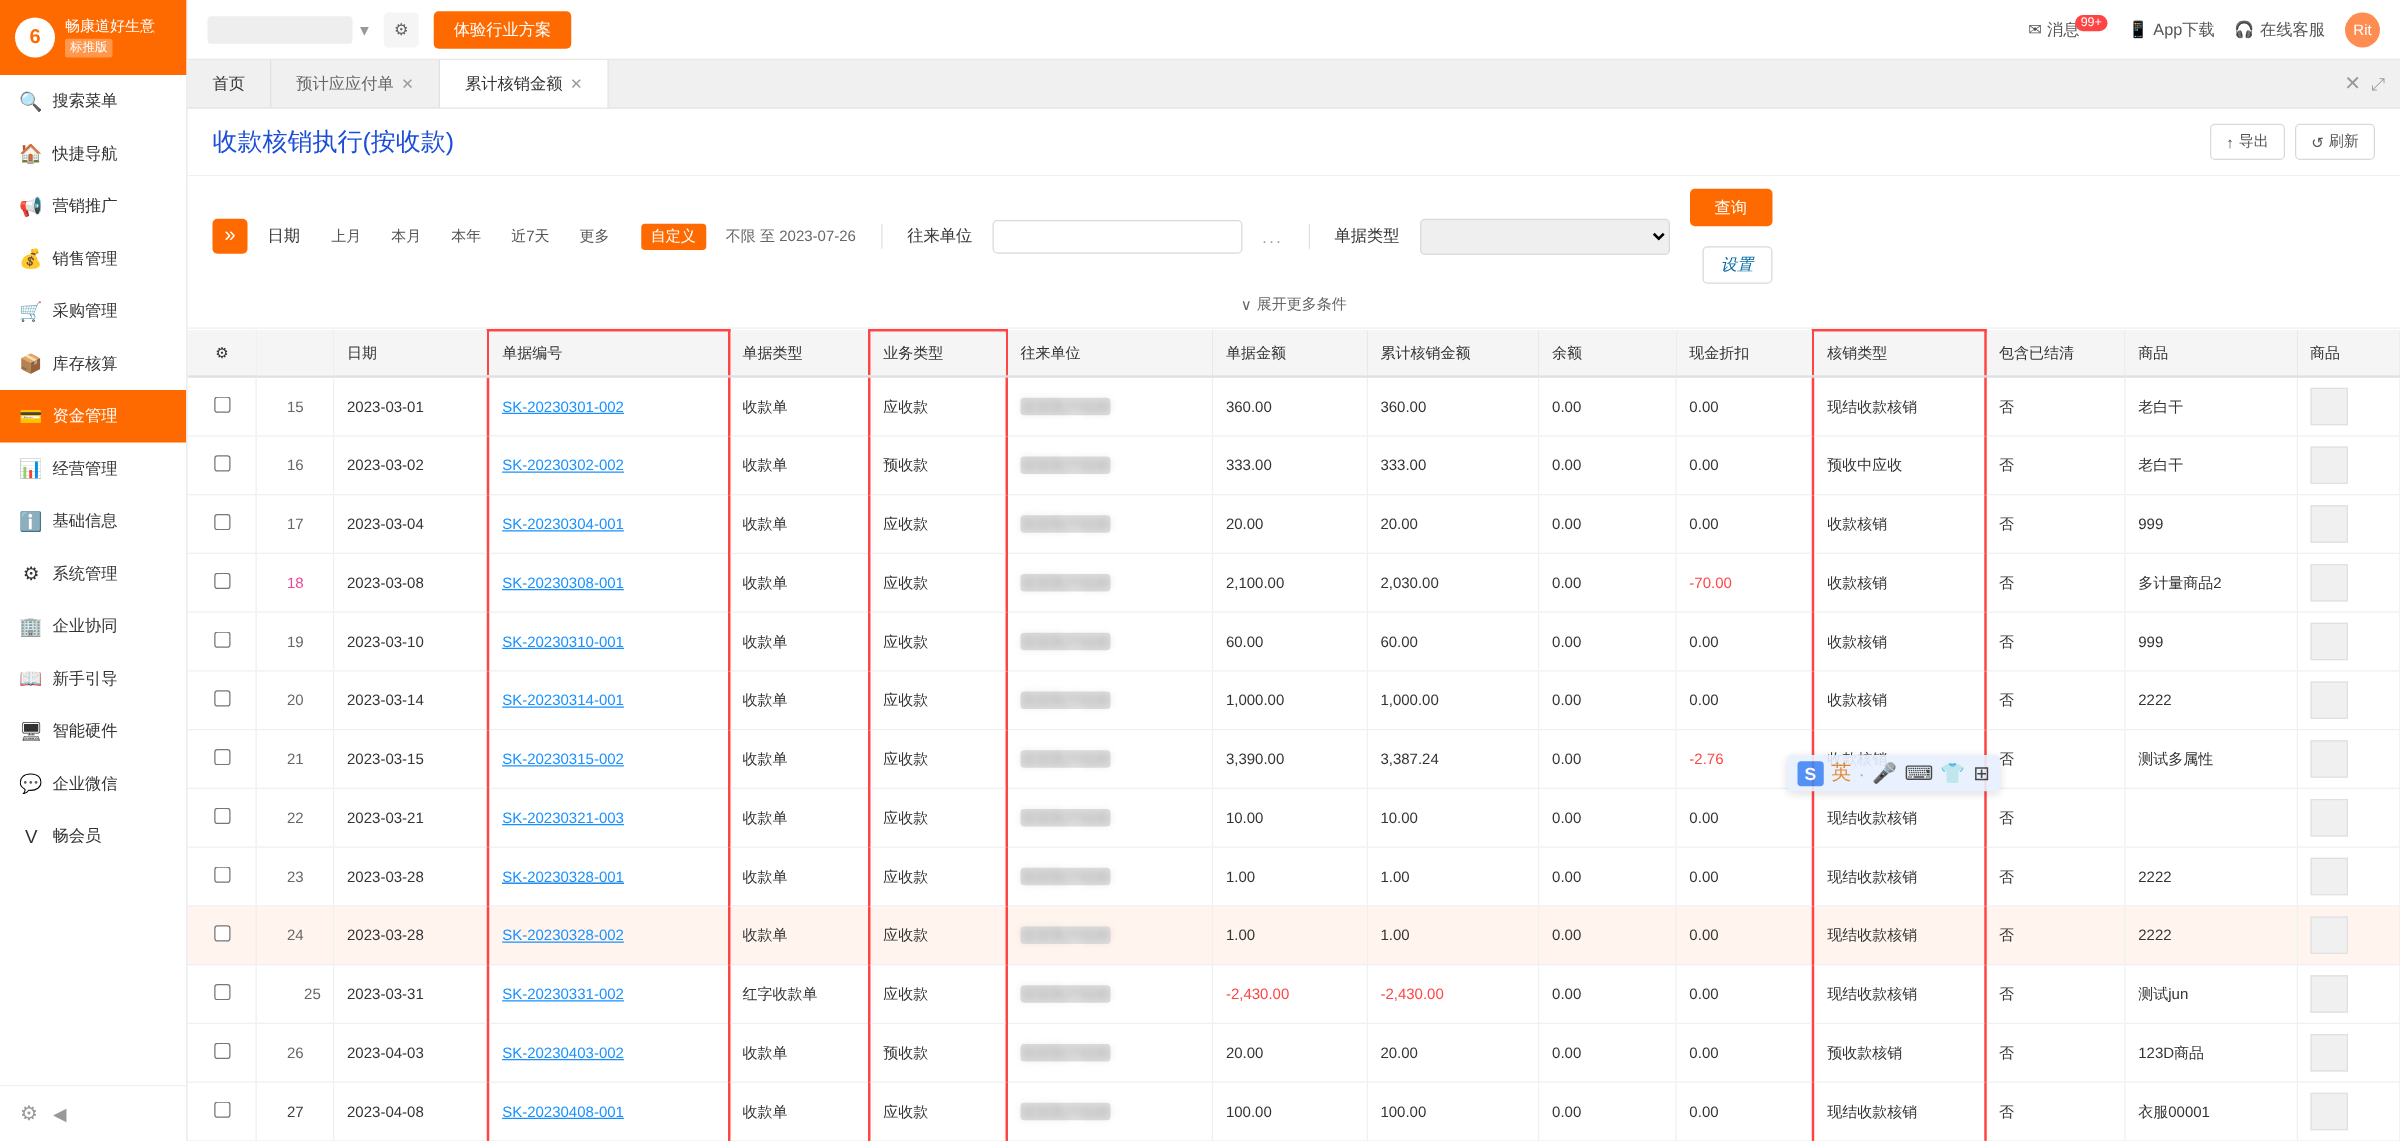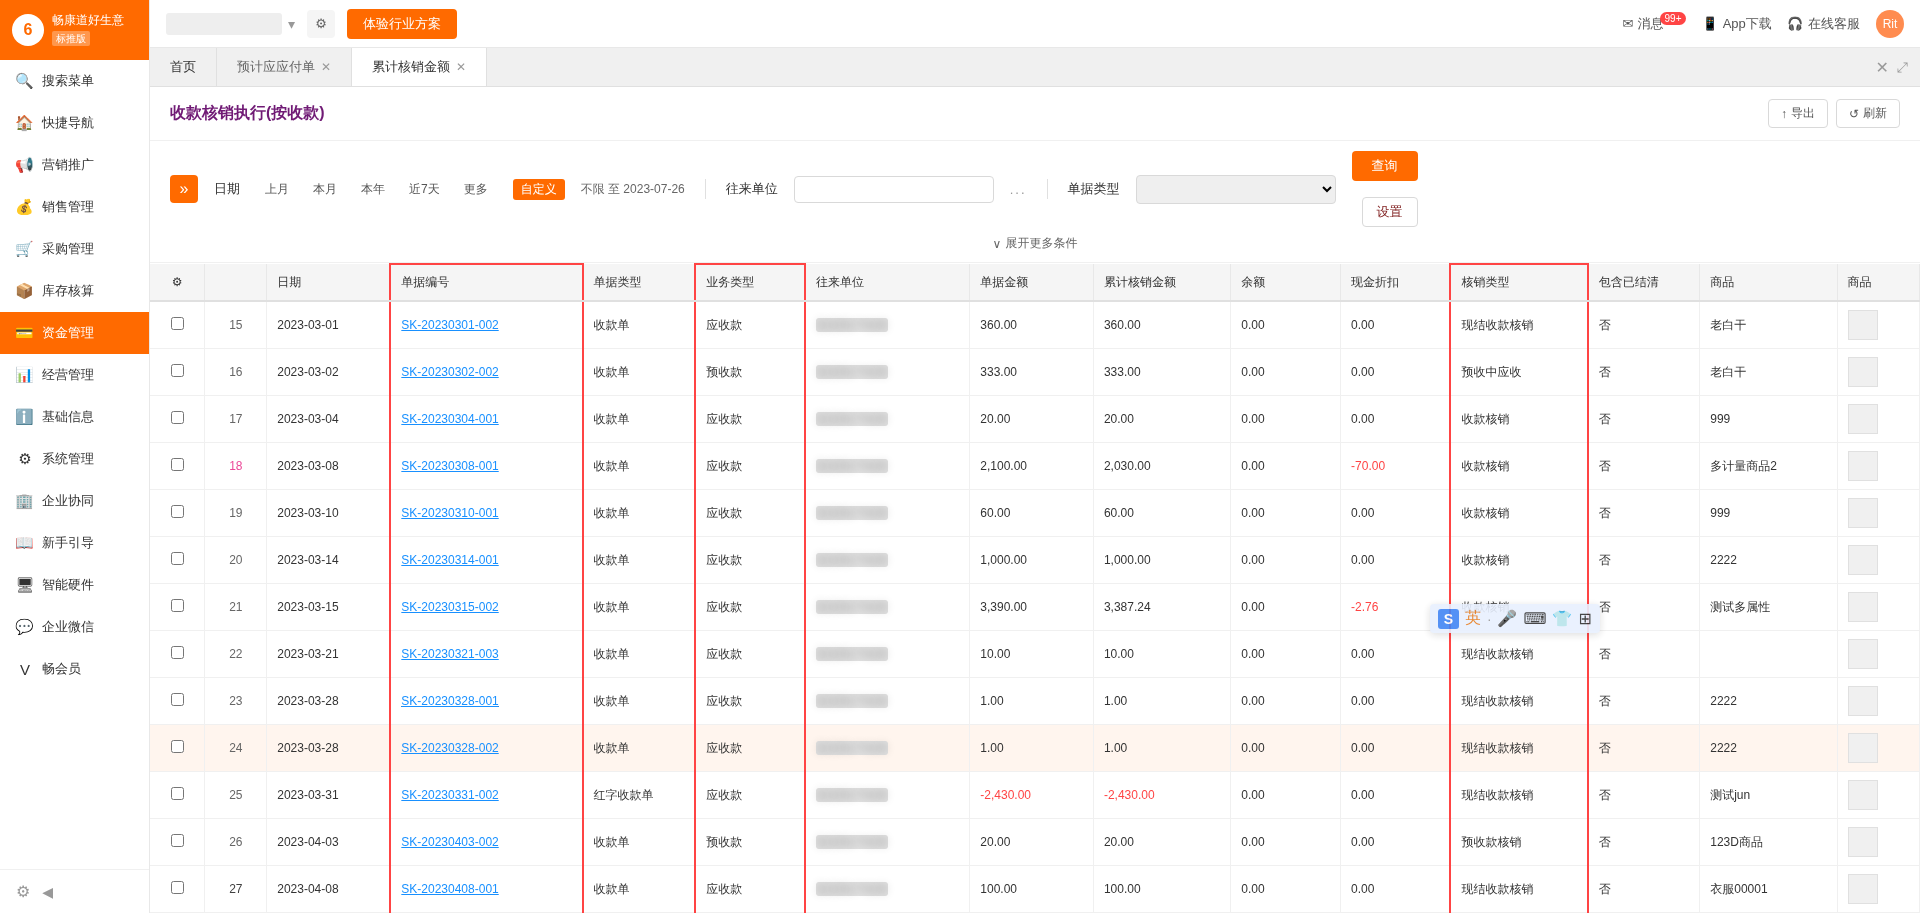--- a/index.html
+++ b/index.html
@@ -36,38 +36,38 @@
     .tab .tab-close { font-size: 12px; color: #999; cursor: pointer; }
     .tab.home { color: #333; }
     .tabs-right { margin-left: auto; display: flex; align-items: center; padding: 0 12px; gap: 8px; }
     .tabs-right span { cursor: pointer; color: #666; font-size: 14px; }
 
     
     .content { flex: 1; overflow: hidden; display: flex; flex-direction: column; padding: 0; background: #f5f5f5; }
 
     
     .page-header { background: #fff; padding: 12px 20px; display: flex; align-items: center; justify-content: space-between; border-bottom: 1px solid #f0f0f0; flex-shrink: 0; }
-    .page-title { font-size: 16px; font-weight: bold; color: #701a75; }
+    .page-title { font-size: 20px; font-weight: normal; color: #1d4ed8; }
     .page-actions { display: flex; gap: 8px; }
     .btn-outline { border: 1px solid #d9d9d9; background: #fff; padding: 5px 12px; border-radius: 4px; cursor: pointer; font-size: 12px; color: #555; display: flex; align-items: center; gap: 4px; }
 
     
     .filter-bar { background: #fff; padding: 10px 20px; border-bottom: 1px solid #f0f0f0; flex-shrink: 0; }
     .filter-row { display: flex; align-items: center; gap: 16px; flex-wrap: wrap; }
     .filter-toggle { width: 28px; height: 28px; background: #ff6a00; color: #fff; border-radius: 4px; display: flex; align-items: center; justify-content: center; cursor: pointer; font-size: 16px; flex-shrink: 0; }
     .filter-label { color: #333; font-size: 13px; white-space: nowrap; }
     .filter-date-options { display: flex; align-items: center; gap: 6px; }
     .filter-date-btn { padding: 3px 8px; border-radius: 3px; cursor: pointer; font-size: 12px; color: #555; border: 1px solid transparent; }
     .filter-date-range { color: #666; font-size: 12px; }
     .filter-date-custom { background: #ff6a00; color: #fff; padding: 2px 8px; border-radius: 3px; font-size: 12px; cursor: pointer; }
     .filter-input { border: 1px solid #d9d9d9; border-radius: 4px; padding: 5px 10px; font-size: 13px; outline: none; min-width: 160px; }
     .filter-select { border: 1px solid #d9d9d9; border-radius: 4px; padding: 5px 10px; font-size: 13px; outline: none; min-width: 140px; }
     .filter-dots { color: #999; letter-spacing: 2px; }
     .filter-query-btn { background: #ff6a00; color: #fff; padding: 6px 20px; border-radius: 4px; border: none; cursor: pointer; font-size: 13px; }
-    .filter-settings-btn { border: 1px solid #d9d9d9; background: #fff; padding: 5px 14px; border-radius: 4px; cursor: pointer; font-size: 13px; color: #7f1d1d; }
+    .filter-settings-btn { border: 1px solid #d9d9d9; background: #fff; padding: 5px 14px; border-radius: 4px; cursor: pointer; font-size: 13px; color: #0369a1; font-style: italic; }
     .filter-right { display: flex; flex-direction: column; gap: 16px; align-items: flex-end; }
 
     
     .table-area { flex: 1; overflow: auto; background: #fff; margin: 0; }
     table { width: 100%; border-collapse: collapse; font-size: 12px; }
     thead tr { background: #f5f5f5; border-bottom: 1px solid #e8e8e8; }
     thead th { padding: 9px 10px; text-align: left; color: #333; font-weight: 500; white-space: nowrap; border-bottom: 2px solid #e0e0e0; border-right: 1px solid #e8e8e8; position: sticky; top: 0; background: #f5f5f5; z-index: 1; }
     thead th:first-child { width: 50px; text-align: center; }
     tbody tr { border-bottom: 1px solid #f0f0f0; }
     tbody tr.selected { background: #fff5ee; }
@@ -447,21 +447,21 @@
               <td>1.00</td>
               <td>0.00</td>
               <td>0.00</td>
               <td style="border-left: 2px solid rgb(255, 68, 68); border-right: 2px solid rgb(255, 68, 68);">现结收款核销</td>
               <td>否</td>
               <td>2222</td>
               <td><div style="width: 30px; height: 30px; background: rgb(240, 240, 240); border: 1px solid rgb(224, 224, 224); display: inline-block; vertical-align: middle;"></div></td>
             </tr>
             <tr>
               <td><input type="checkbox" style=""></td>
-              <td style="text-align: center; color: rgb(102, 102, 102);">25</td>
+              <td style="text-align: right; color: rgb(102, 102, 102);">25</td>
               <td>2023-03-31</td>
               <td style="border-left: 2px solid rgb(255, 68, 68); border-right: 2px solid rgb(255, 68, 68);"><a class="link-text" href="#">SK-20230331-002</a></td>
               <td>红字收款单</td>
               <td style="border-left: 2px solid rgb(255, 68, 68); border-right: 2px solid rgb(255, 68, 68);">应收款</td>
               <td><span class="blurred">某某客户名称</span></td>
               <td class="text-red">-2,430.00</td>
               <td class="text-red">-2,430.00</td>
               <td>0.00</td>
               <td>0.00</td>
               <td style="border-left: 2px solid rgb(255, 68, 68); border-right: 2px solid rgb(255, 68, 68);">现结收款核销</td>

